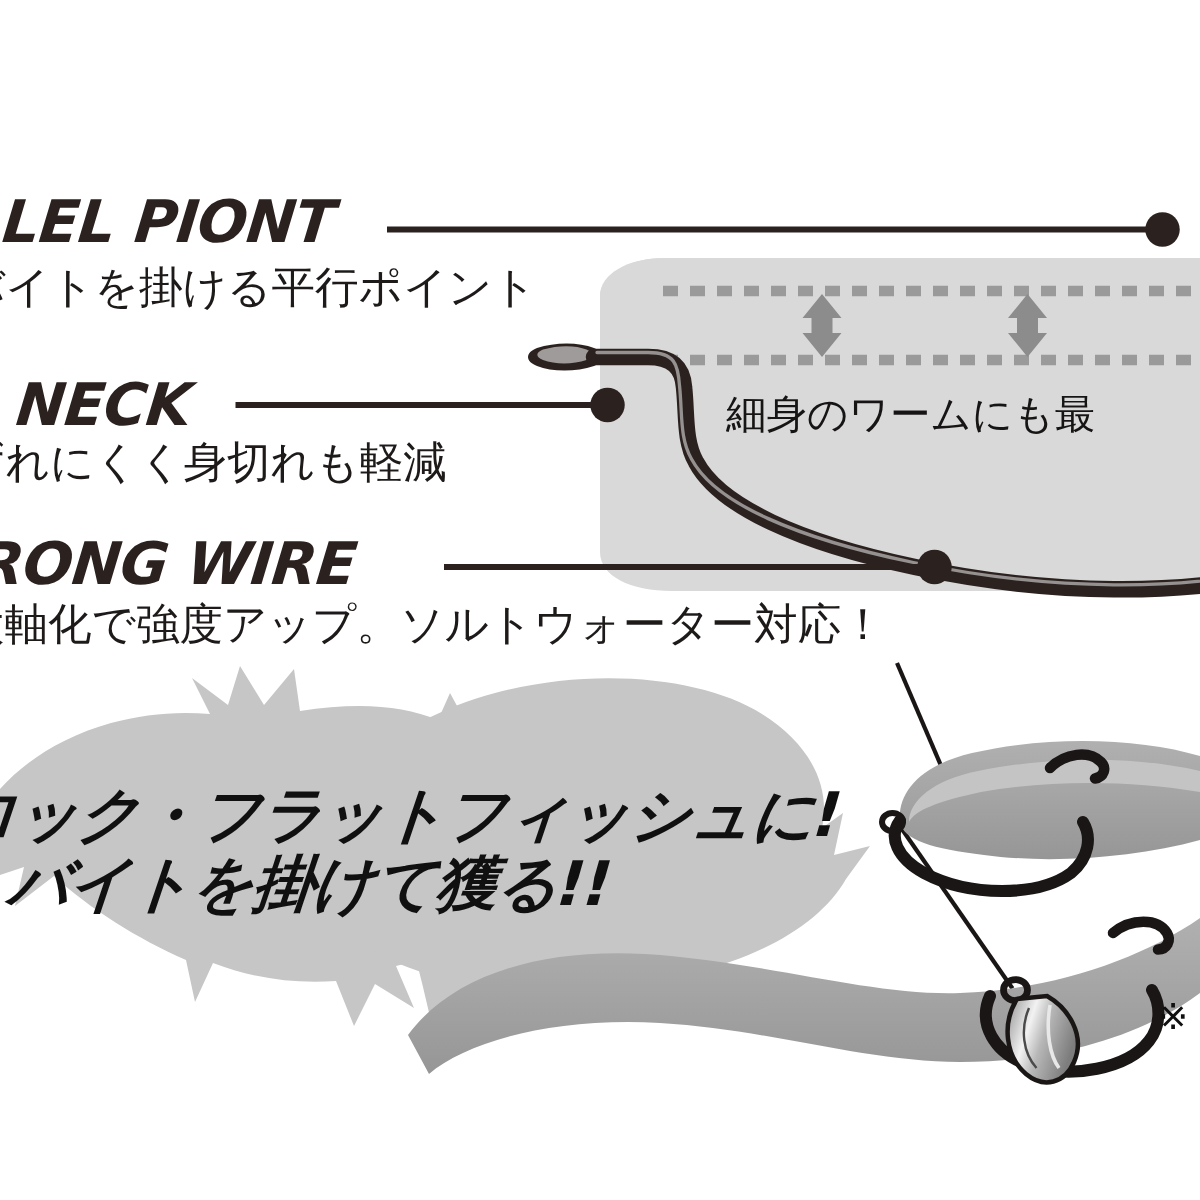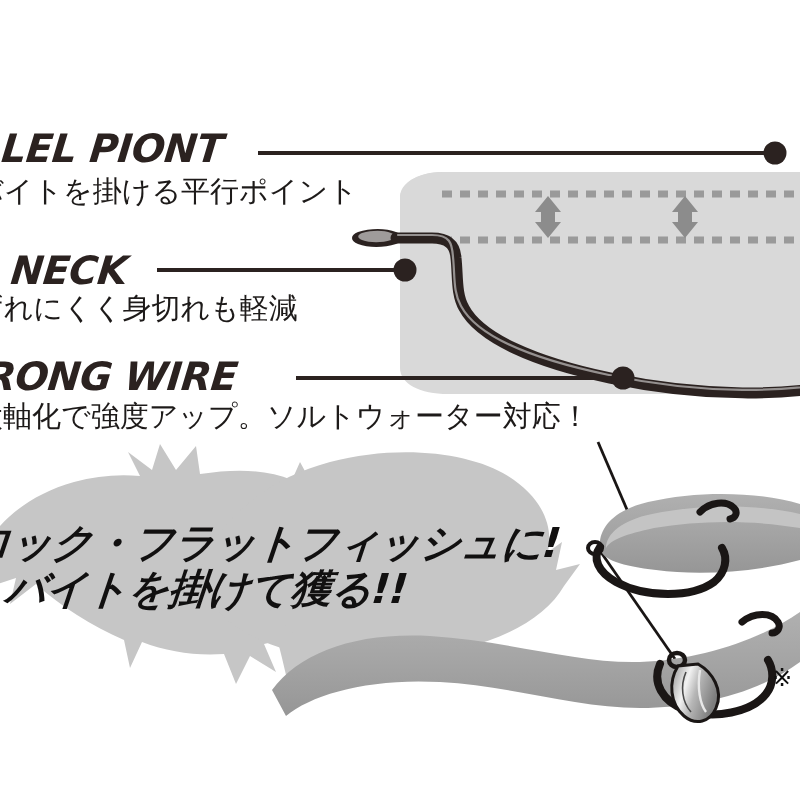--- a/index.html
+++ b/index.html
@@ -267,19 +267,20 @@
 
   <div class="hdr h1">ALLEL PIONT</div>
   <div class="sub s1">バイトを掛ける平行ポイント</div>
 
   <div class="hdr h2">E NECK</div>
   <div class="sub s2">ずれにくく身切れも軽減</div>
 
   <div class="hdr h3">TRONG WIRE</div>
   <div class="sub s3">太軸化で強度アップ。ソルトウォーター対応！</div>
 
+  <div class="blurb">細身のワームにも最</div>
 
   <div class="punch p1">ロック・フラットフィッシュに!</div>
   <div class="punch p2">トバイトを掛けて獲る!!</div>
 
   <div class="note">※</div>
 
 </div>
 
 </body></html>

